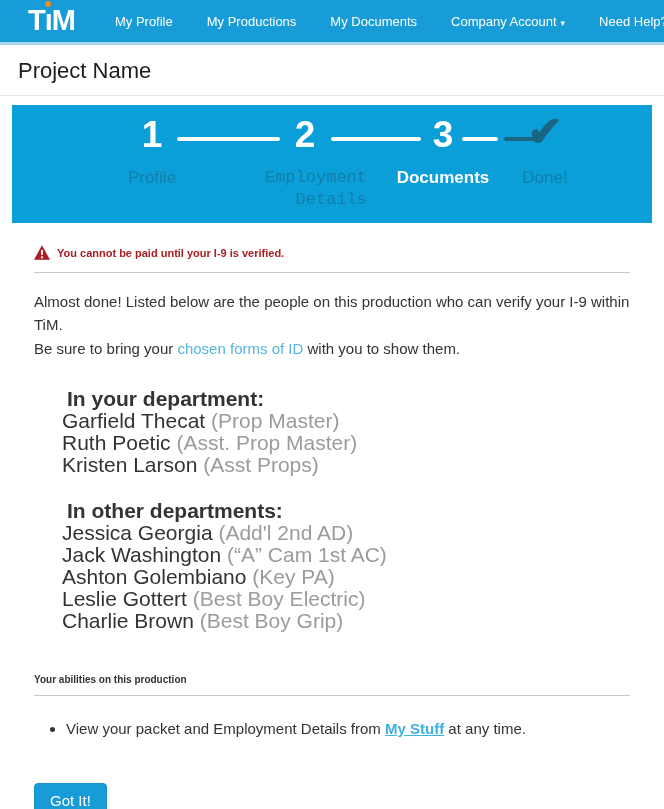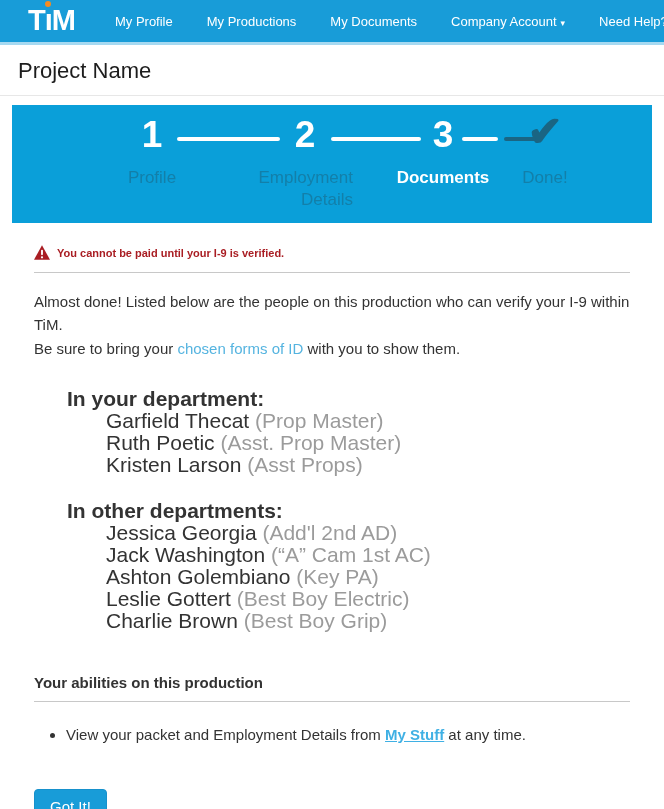--- a/index.html
+++ b/index.html
@@ -133,26 +133,26 @@
     font-size: 15px;
     line-height: 1.55;
     color: #333;
   }
   a.inline-link { color: #55b4e0; text-decoration: none; cursor: pointer; }
 
   
   .dept-group { margin: 28px 34px 0 62px; font-size: 21px; line-height: 22px; }
   .dept-group + .dept-group { margin-top: 24px; }
   .dept-heading { font-weight: 700; color: #333; padding-left: 5px; }
-  .person { color: #333; margin-left: 44px; }
+  .person { color: #333; }
   .person .role { color: #9b9b9b; }
 
   
   .abilities { margin: 42px 34px 0 34px; }
-  .abilities-heading { font-size: 15px; font-weight: 700; color: #333; padding-bottom: 10px; }
+  .abilities-heading { font-size: 10px; font-weight: 700; color: #333; padding-bottom: 10px; }
   .abilities hr { border: none; border-top: 1px solid #c8c8c8; }
   .abilities ul { margin: 24px 0 0 32px; }
   .abilities li { font-size: 15px; color: #333; }
   a.strong-link {
     color: #3fb0e4;
     font-weight: 700;
     text-decoration: underline;
     cursor: pointer;
   }
 
@@ -203,21 +203,21 @@
   <div class="step-num" style="left:293px;">2</div>
   <div class="step-num" style="left:431px;">3</div>
   <div class="step-check" style="left:533px;">✔</div>
 
   <div class="connector" style="left:165px; width:103px;"></div>
   <div class="connector" style="left:319px; width:90px;"></div>
   <div class="connector" style="left:450px; width:36px;"></div>
   <div class="connector dark" style="left:492px; width:32px;"></div>
 
   <div class="step-label" style="left:140px;">Profile</div>
-  <div class="step-label wrap" style="left:279px;">Employment Details</div>
+  <div class="step-label wrap" style="left:293px;font-family:Liberation Mono, monospace;">Employment Details</div>
   <div class="step-label active" style="left:431px;">Documents</div>
   <div class="step-label" style="left:533px;">Done!</div>
 </div>
 
 
 <div class="warning">
   <svg width="16" height="15" viewBox="0 0 24 22">
     <path d="M12 0 L24 22 H0 Z" fill="#a91d23"></path>
     <rect x="10.6" y="7" width="2.8" height="8" rx="1.2" fill="#ffffff"></rect>
     <circle cx="12" cy="18.3" r="1.7" fill="#ffffff"></circle>

